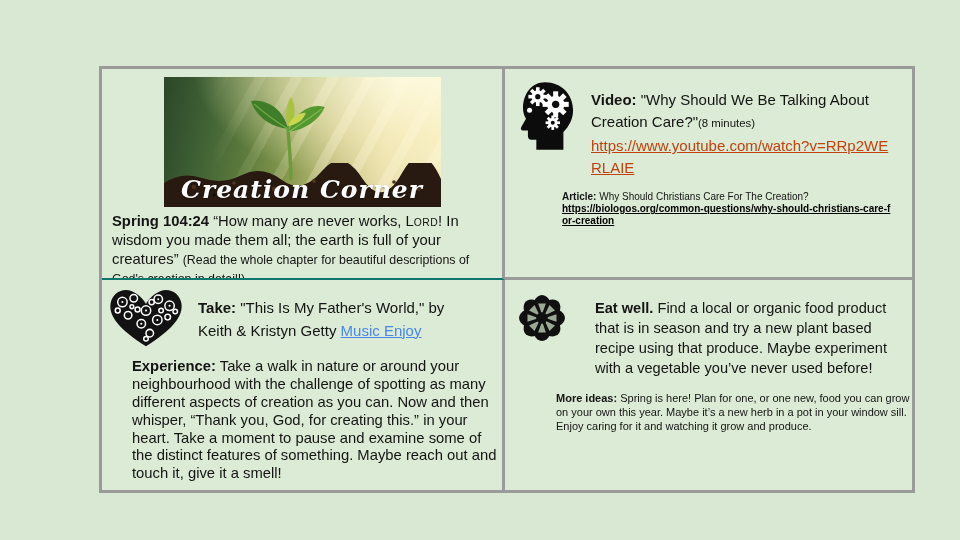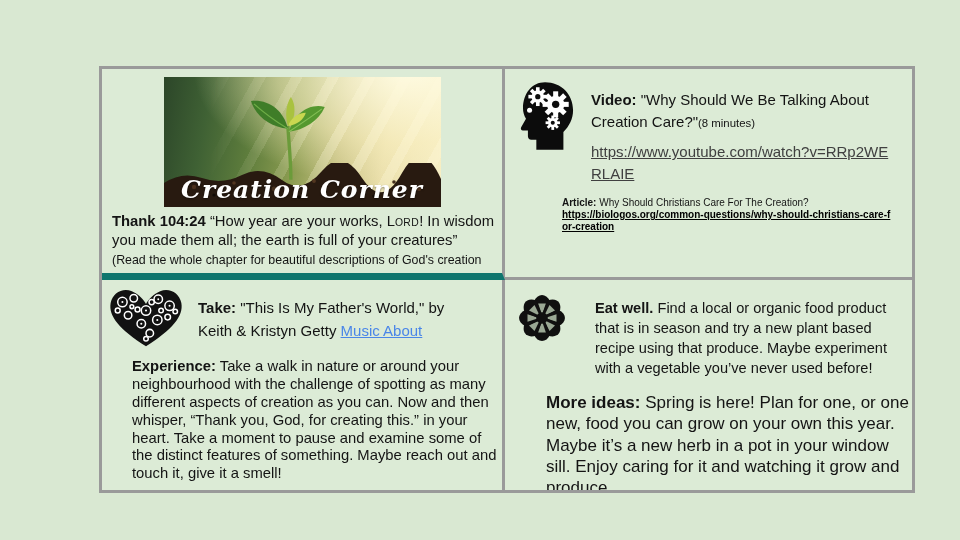--- a/index.html
+++ b/index.html
@@ -2,21 +2,21 @@
 <html><head>
 <meta charset="utf-8">
 <style>
   html,body{margin:0;padding:0;}
   body{width:960px;height:540px;overflow:hidden;font-family:"Liberation Sans","DejaVu Sans",sans-serif;}
   .slide{position:relative;width:960px;height:540px;background:#d9e8d2;}
   .grid{position:absolute;left:99px;top:66px;width:816px;height:427px;
         border:3px solid #9a9a9a;box-sizing:border-box;display:grid;
         grid-template-columns:403px 1fr;grid-template-rows:211px 1fr;background:#dcebd6;}
   .cell{position:relative;box-sizing:border-box;overflow:hidden;}
-  .cell-tl{border-right:3px solid #9a9a9a;border-bottom:7px solid #0f766e;}
+  .cell-tl{border-right:3px solid #9a9a9a;border-bottom:2px solid #0f766e;}
   .cell-tr{border-bottom:3px solid #9a9a9a;}
   .cell-bl{border-right:3px solid #9a9a9a;}
   .txt{color:#141414;}
   b{font-weight:700;}
 
   
   .hero{position:relative;width:277px;height:130px;margin:8px auto 5px;overflow:hidden;
     background:
       radial-gradient(ellipse at 88% -5%, rgba(255,252,228,.95), rgba(252,242,196,.55) 38%, rgba(250,240,190,0) 62%),
       linear-gradient(100deg,#2c4629 0%,#3f6134 16%,#5d7c3c 32%,#8a9b50 48%,#c2bd7e 63%,#e8dda8 78%,#f6eec6 100%);}
@@ -33,33 +33,33 @@
   .sc{font-size:0.70em;letter-spacing:.4px;text-align:right;}
   .note{font-size:12.4px;}
 
   .tr-pad{padding:8px;}
   .row{display:flex;align-items:flex-start;}
   .brain-wrap{width:58px;height:72px;margin:2px 0 0 4px;flex:none;}
   .video-block{margin:12px 0 0 16px;width:302px;font-size:15px;line-height:1.47;}
   .dur{font-size:11.4px;}
   .article-block{margin:12px 0 0 49px;width:334px;font-size:10px;line-height:1.2;}
   a.link{cursor:pointer;}
-  .link-yt{display:block;color:#404040;text-decoration:underline;word-break:break-all;margin-top:8px;}
+  .link-yt{display:block;color:#c2410c;text-decoration:underline;word-break:break-all;margin-top:2px;}
   .link-bio{color:#000000;font-weight:700;text-decoration:underline;word-break:break-all;}
   .link-mv{color:#4a86e8;text-decoration:underline;}
 
   .bl-pad{padding:4px 0 0 2px;}
   .heart-wrap{width:80px;height:66px;margin:2px 0 0 2px;flex:none;}
   .song-block{margin:13px 0 0 12px;width:262px;font-size:15px;line-height:1.5;}
   .experience{margin:6px 14px 0 28px;width:366px;font-size:14.8px;line-height:1.21;}
 
   .br-pad{padding:6px 4px 0 2px;}
   .flower-wrap{width:58px;height:58px;margin:3px 0 0 6px;flex:none;}
   .eatwell{margin:13px 0 0 24px;width:304px;font-size:14.6px;line-height:1.36;}
-  .moreideas{margin:14px 0 0 39px;width:364px;font-size:17px;line-height:1.24;}
+  .moreideas{margin:14px 0 0 49px;width:364px;font-size:11px;line-height:1.24;}
 </style>
 </head>
 <body>
 
 <div class="slide">
   <div class="grid">
 
     <div class="cell cell-tl">
       <div class="hero">
         <div class="rays"></div>
@@ -81,21 +81,21 @@
           <circle cx="190" cy="24" r="2.2" fill="#4a2f1c"></circle>
             <circle cx="230" cy="19" r="1.8" fill="#45301e"></circle>
           <circle cx="255" cy="26" r="2.1" fill="#523620"></circle>
             <circle cx="50" cy="32" r="1.6" fill="#120b06"></circle>
           <circle cx="135" cy="34" r="1.8" fill="#120b06"></circle>
             <circle cx="210" cy="33" r="1.6" fill="#120b06"></circle>
         </svg>
         <div class="hero-title">Creation Corner</div>
       </div>
       <div class="psalm txt">
-        <b>Thank 104:24</b><span> “How year are your works, L</span><span class="sc">ORD</span><span>! In wisdom you made them all; the earth is full of your creatures” </span><span class="note">(Read the whole chapter for beautiful descriptions of God's creation in detail!)</span>
+        <b>Spring 104:24</b><span> “How many are never works, L</span><span class="sc">ORD</span><span>! In wisdom you made them all; the earth is full of your creatures” </span><span class="note">(Read the whole chapter for beautiful descriptions of God's creation in detail!)</span>
       </div>
     </div>
 
     <div class="cell cell-tr tr-pad">
       <div class="row">
         <div class="brain-wrap">
           <svg viewBox="0 0 60 72" width="58" height="72">
             <defs>
               <g id="gear">
                 <g fill="#ffffff">
@@ -165,21 +165,21 @@
               <circle cx="17" cy="17" r="1.1"></circle>
                 <circle cx="42" cy="26" r="1.1"></circle>
                 <circle cx="67" cy="21" r="1.1"></circle>
               <circle cx="37" cy="40" r="1.1"></circle>
                 <circle cx="54" cy="36" r="1.1"></circle>
                 <circle cx="55" cy="14" r="1"></circle>
             </g>
           </svg>
         </div>
         <div class="song-block txt">
-          <b>Take:</b><span> "This Is My Father's World," by Keith &amp; Kristyn Getty </span><a class="link link-mv">Music About</a>
+          <b>Take:</b><span> "This Is My Father's World," by Keith &amp; Kristyn Getty </span><a class="link link-mv">Music Enjoy</a>
         </div>
       </div>
       <div class="experience txt">
         <b>Experience:</b><span> Take a walk in nature or around your neighbourhood with the challenge of spotting as many different aspects of creation as you can. Now and then whisper, “Thank you, God, for creating this.” in your heart. Take a moment to pause and examine some of the distinct features of something. Maybe reach out and touch it, give it a smell!</span>
       </div>
     </div>
 
     <div class="cell br-pad">
       <div class="row">
         <div class="flower-wrap">

